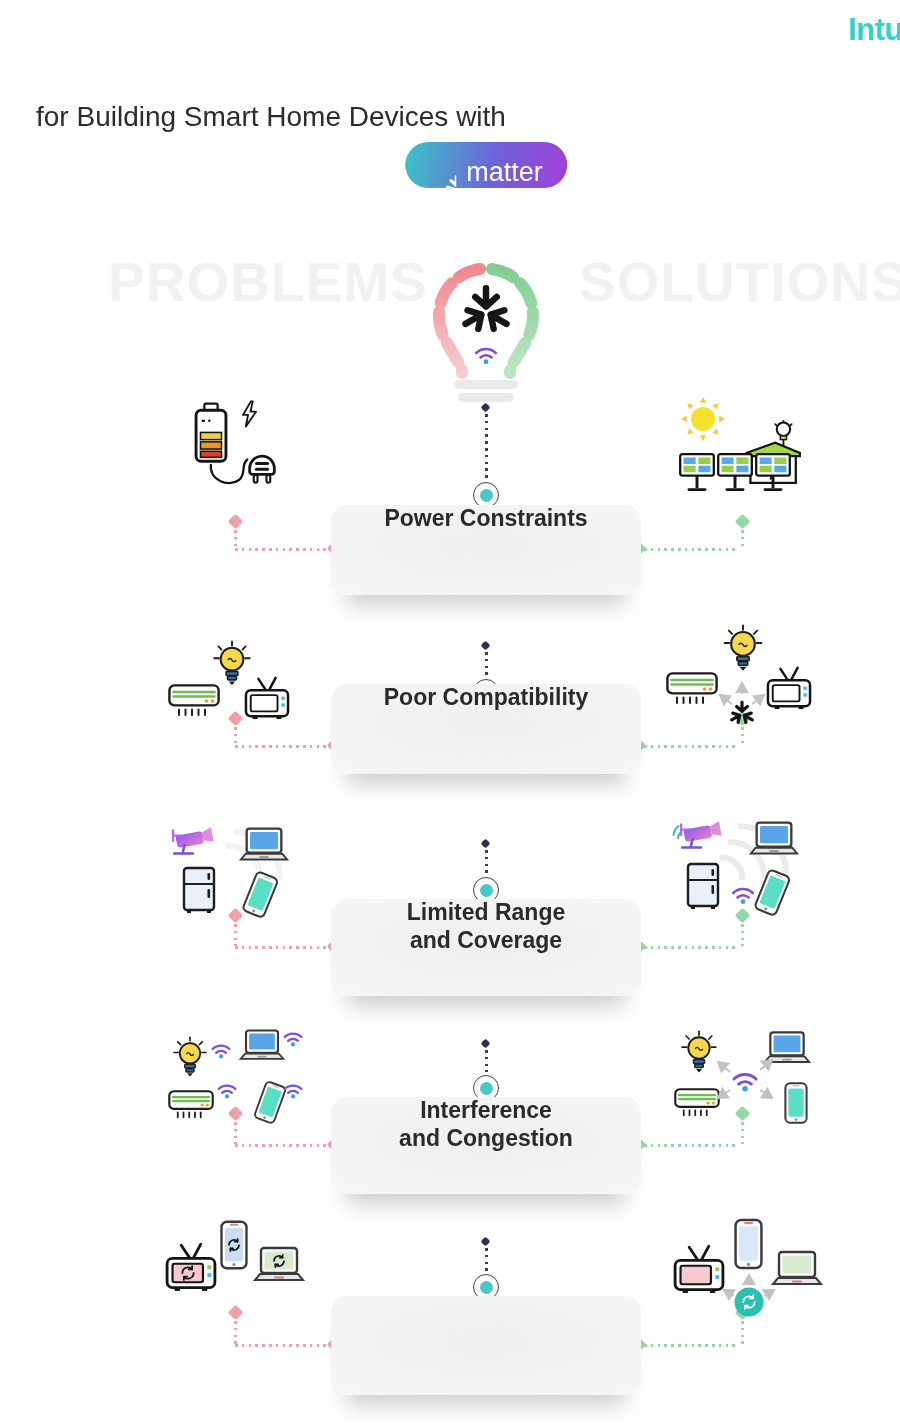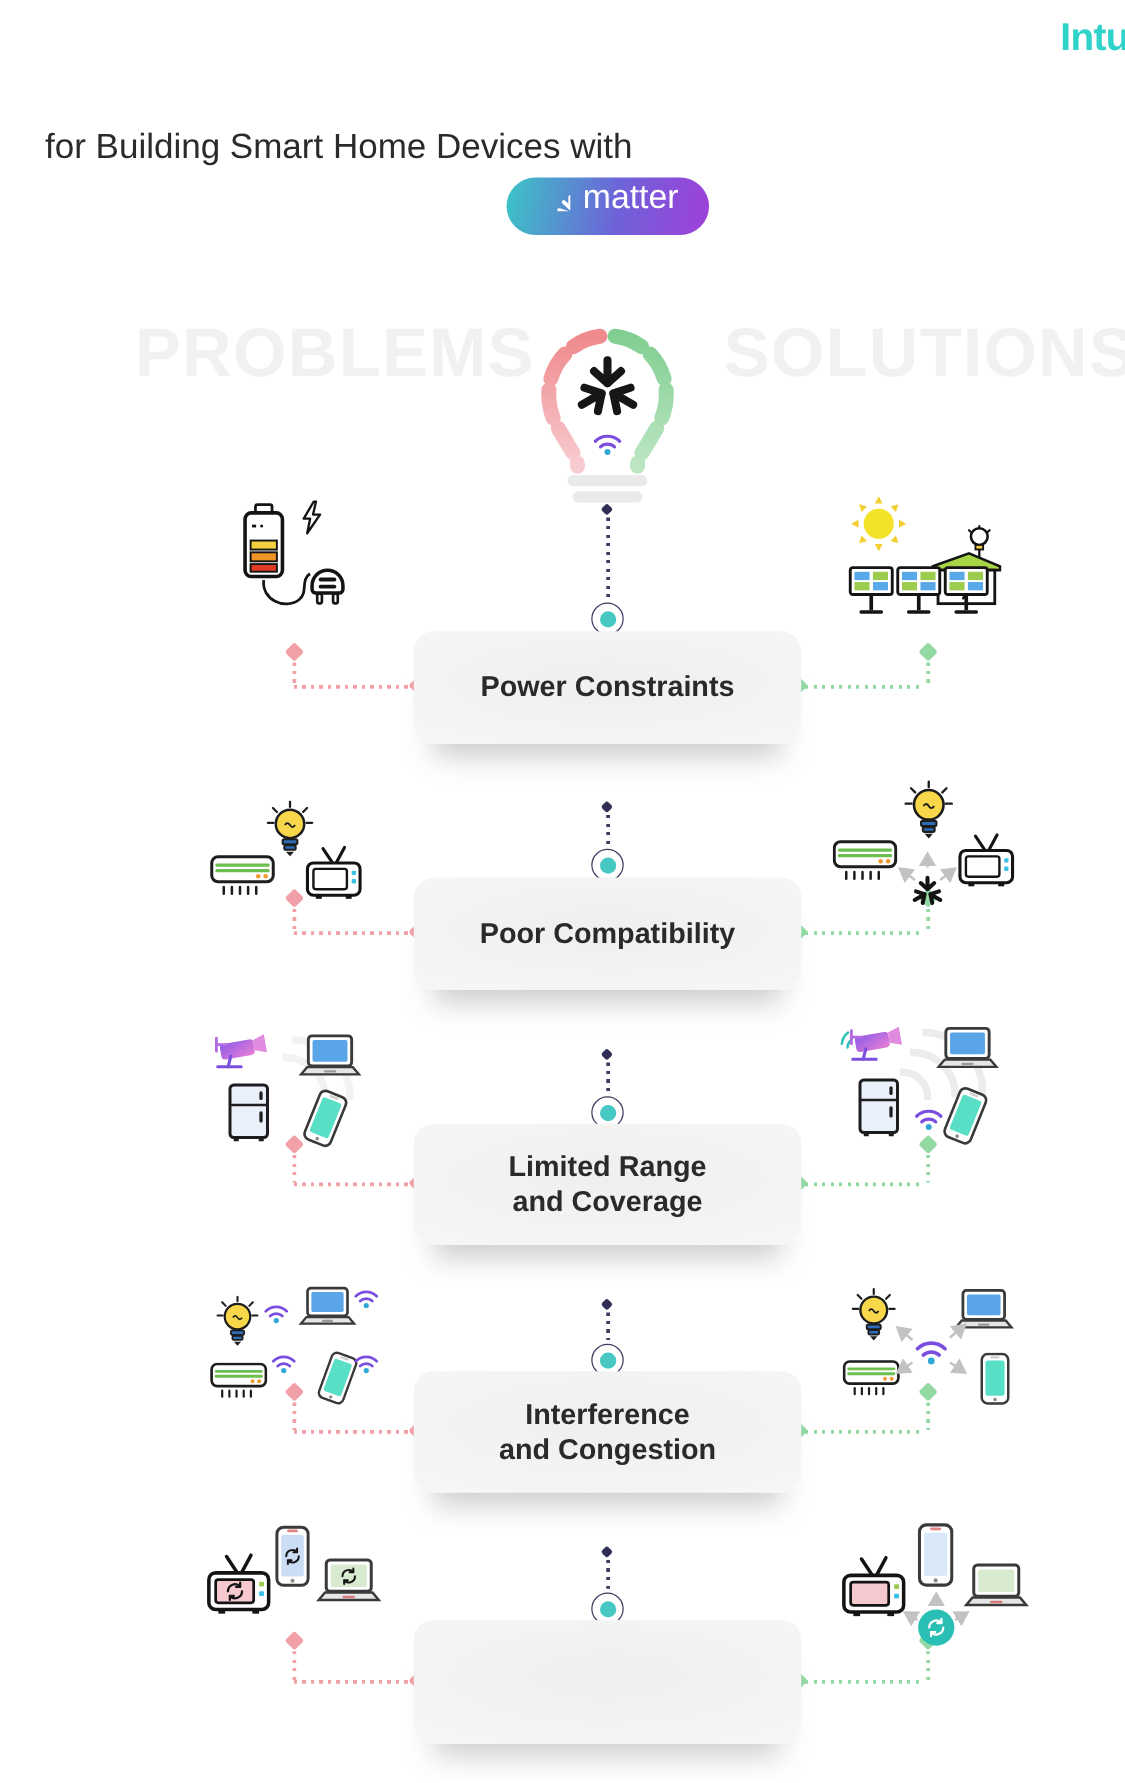--- a/index.html
+++ b/index.html
@@ -5,35 +5,35 @@
   html,body{margin:0;padding:0;background:#fff;}
   .canvas{position:relative;width:900px;height:1426px;background:#fff;overflow:hidden;
           font-family:"Liberation Sans",sans-serif;color:#1f1f1f;margin-left:36px;}
 
   
   .intuz{position:absolute;top:12px;right:18px;font-size:31px;font-weight:700;color:#2FD3C9;letter-spacing:-.5px;}
   .intuz .zz{background:linear-gradient(135deg,#2FD3C9 15%,#8A3FD6 50%,#2FD3C9 88%);-webkit-background-clip:text;background-clip:text;color:transparent;}
   .title{position:absolute;top:54px;left:0;width:100%;text-align:center;font-size:36px;font-weight:800;color:#1d1d1d;letter-spacing:.2px;}
   .subtitle{position:absolute;top:101px;left:0;width:100%;text-align:left;font-size:28px;font-weight:400;color:#2b2b2b;}
   .matter-badge{position:absolute;top:142px;left:50%;transform:translateX(-50%);height:46px;padding:0 24px;
-    border-radius:23px;display:flex;align-items:flex-start;gap:10px;color:#fff;font-size:27px;
+    border-radius:23px;display:flex;align-items:flex-end;gap:10px;color:#fff;font-size:27px;
     background:linear-gradient(100deg,#3BC5C6 0%,#6E62D9 55%,#A03FD9 100%);}
   .badge-glyph{width:27px;height:27px;color:#fff;}
 
   
   .watermark{position:absolute;top:250px;font-size:55px;font-weight:800;color:#F1F1F2;letter-spacing:1px;}
   .wm-p{left:72px;} .wm-s{left:543px;}
 
   
-  .band{position:absolute;left:295px;width:310px;border-radius:16px;display:flex;align-items:center;justify-content:center;
+  .band{position:absolute;left:295px;width:310px;border-radius:16px;display:flex;justify-content:center;
     background:radial-gradient(130% 125% at 50% 45%,#EFEFEF 0%,#F6F6F6 55%,#FDFDFD 100%);
     box-shadow:0 26px 22px -16px rgba(110,110,110,.35);}
   .band-label{font-size:23px;font-weight:700;color:#2a2a2a;line-height:1.2;text-align:center;}
   .band-label span{display:block;}
-  .band.r1{top:505px;height:90px}.band.r2{top:702px;height:90px}.band.r3{top:899px;height:97px}
+  .band.r1{top:505px;height:90px}.band.r2{top:684px;height:90px}.band.r3{top:899px;height:97px}
   .band.r4{top:1097px;height:97px}.band.r5{top:1296px;height:99px}
 
   
   .dia{position:absolute;width:11px;height:11px;border-radius:2px;transform:rotate(45deg);}
   .dia.p{background:#F2A0A7}.dia.s{background:#93D9A4}
   .dl{position:absolute;}
   .dl.h{height:3px;background-image:repeating-linear-gradient(90deg,currentColor 0 2.6px,transparent 2.6px 6.8px);}
   .dl.v{width:3px;background-image:repeating-linear-gradient(180deg,currentColor 0 2.6px,transparent 2.6px 6.8px);}
   .pc{color:#F2A0A7}.sc{color:#93D9A4}.nc{color:#3C3C5E}
   .cdot{position:absolute;left:446px;width:7px;height:7px;background:#2F2F55;border-radius:2px;transform:rotate(45deg);}

